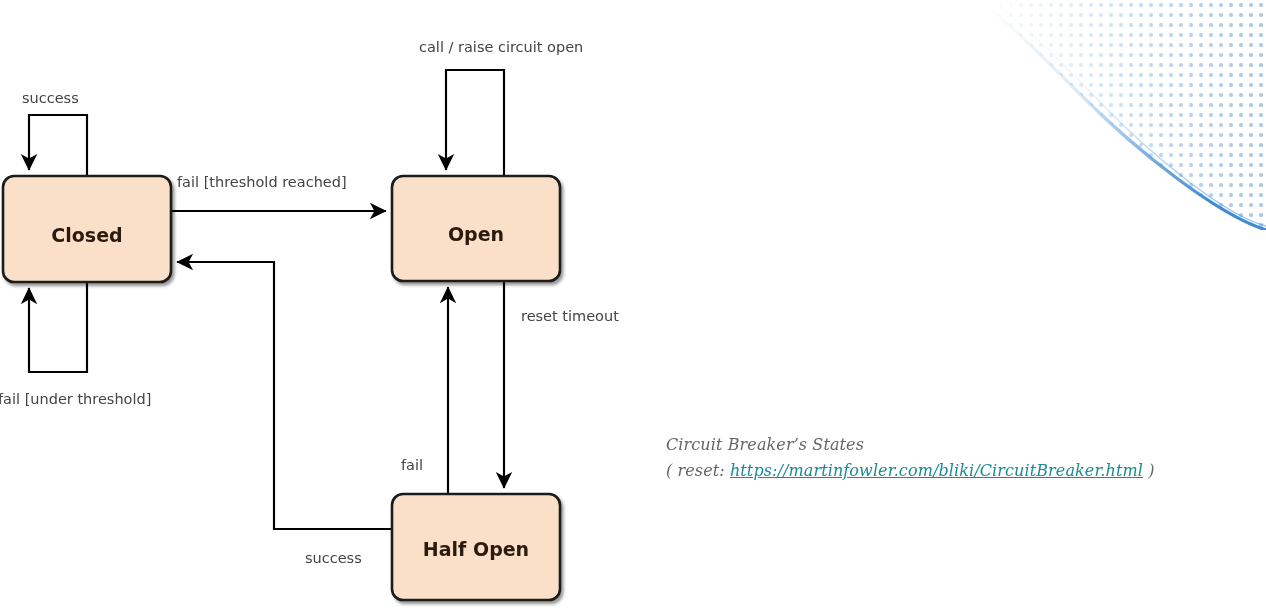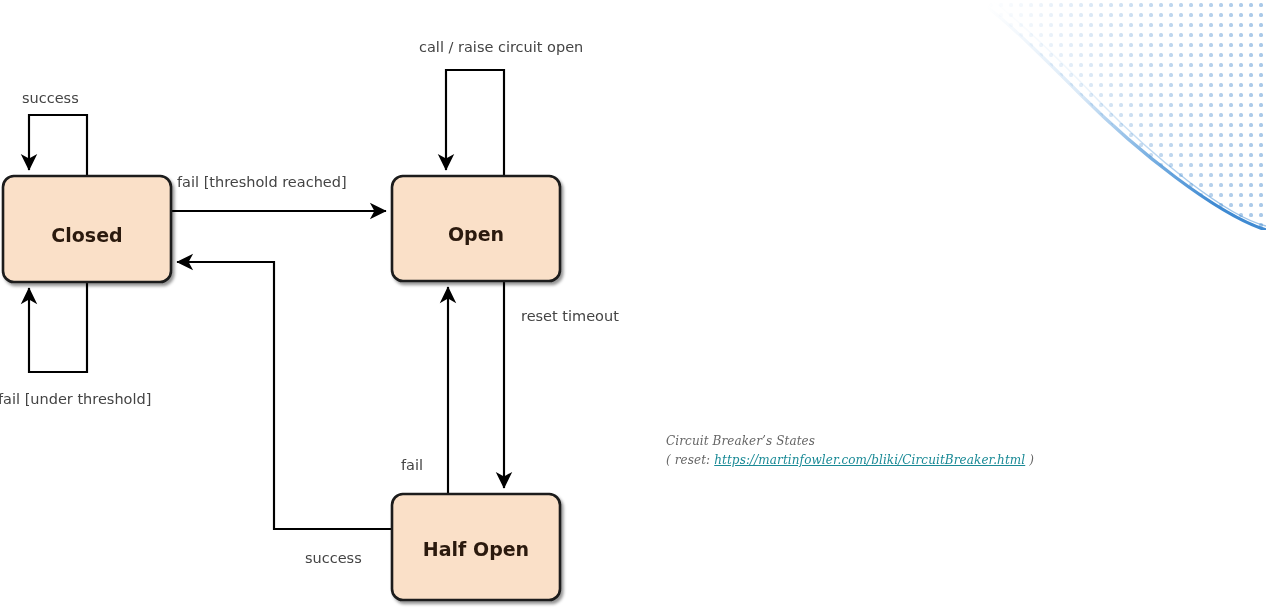--- a/index.html
+++ b/index.html
@@ -42,21 +42,21 @@
   }
 
   
   #caption {
     position: absolute;
     left: 666px;
     top: 432px;
     width: 600px;
     font-family: "DejaVu Serif", "Liberation Serif", serif;
     font-style: italic;
-    font-size: 12px;
+    font-size: 16px;
     color: #666666;
     line-height: 1.62;
     letter-spacing: 0.1px;
   }
   #caption .cap-line { white-space: nowrap; }
   #caption a.src-link {
     color: #1a8a96;
     text-decoration: underline;
     font-style: italic;
     text-align: center;

